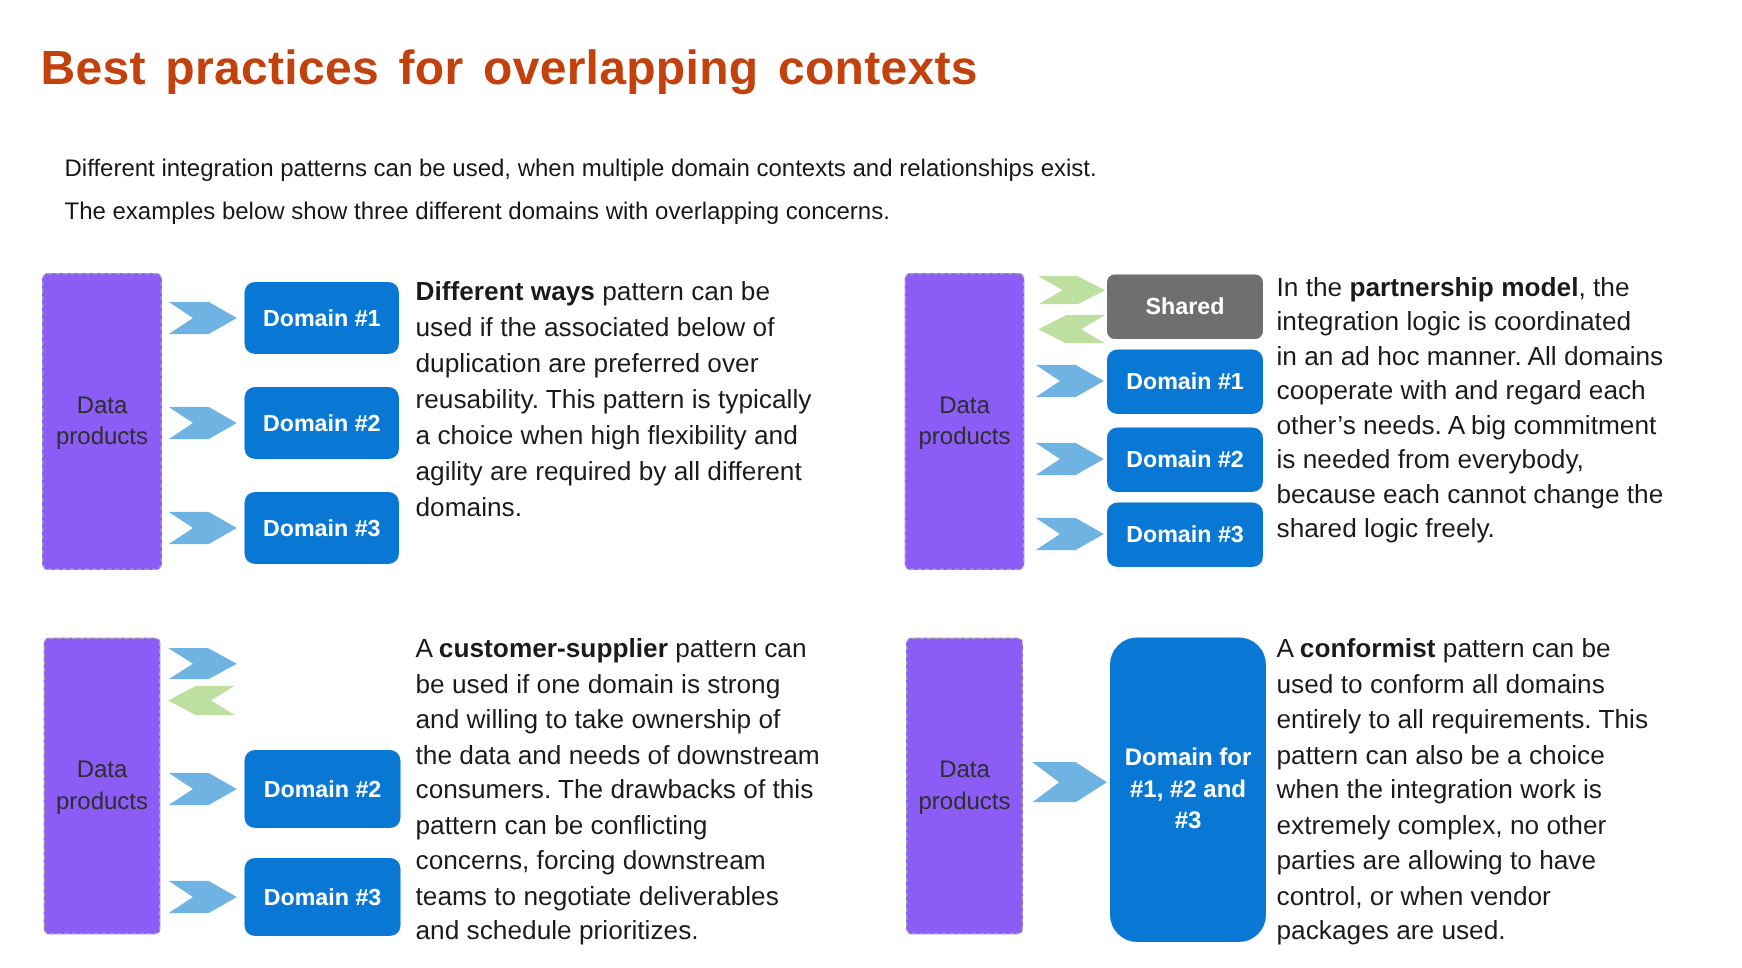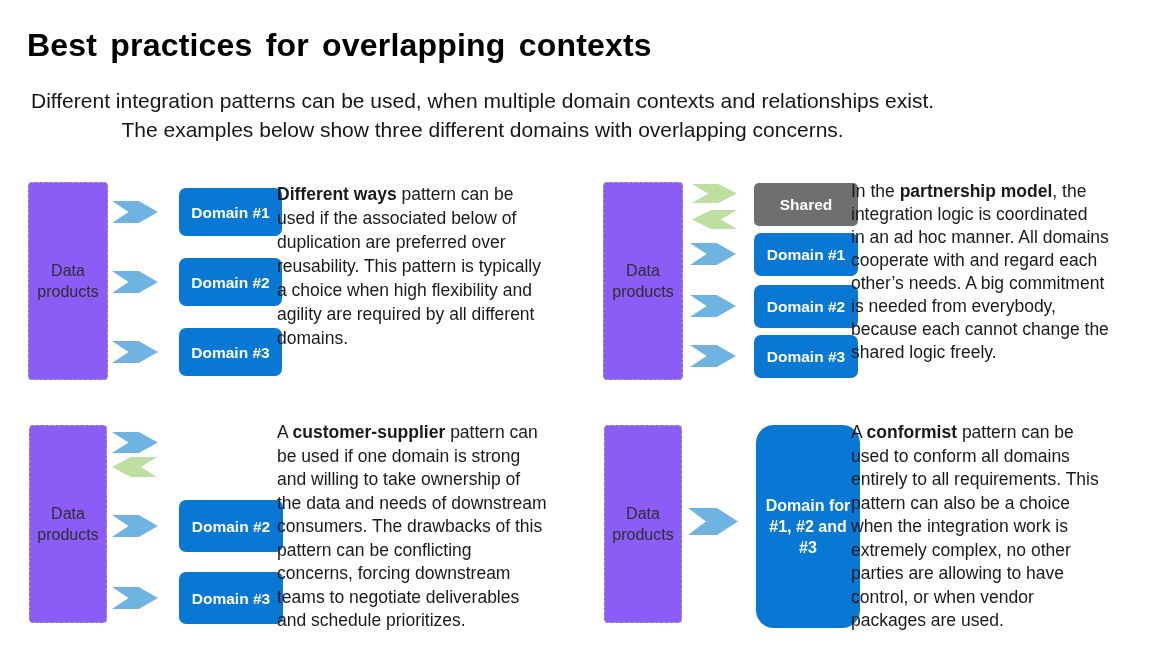--- a/index.html
+++ b/index.html
@@ -2,36 +2,36 @@
 <html><head>
 <meta charset="utf-8">
 <style>
   html,body{margin:0;padding:0;background:#fff;}
   .slide{
     position:relative;width:1161px;height:645px;background:#ffffff;
     font-family:"Liberation Sans",sans-serif;overflow:hidden;color:#1a1a1a;
   }
   .title{
     position:absolute;left:27px;top:6px;font-size:32px;font-weight:700;
-    color:#000000;word-spacing:4px;letter-spacing:0.2px;
+    color:#c2410c;word-spacing:4px;letter-spacing:0.2px;
   }
   .intro{
-    position:absolute;left:27px;top:82px;font-size:21px;line-height:29px;
-    color:#161616;white-space:pre-line;margin:4px;text-align:center;
+    position:absolute;left:27px;top:82px;font-size:16px;line-height:29px;
+    color:#161616;white-space:pre-line;margin:16px;
   }
   .quad{position:absolute;inset:0;}
   .data-box{
     position:absolute;background:#8b5cf6;border:1.5px dashed #a6a6a6;border-radius:4px;
     display:flex;align-items:center;justify-content:center;text-align:center;
     font-size:16px;line-height:21px;color:#2e2e2e;box-sizing:border-box;
   }
   .nbox{
     position:absolute;display:flex;align-items:center;justify-content:center;
     text-align:center;color:#ffffff;font-weight:700;border-radius:7px;
-    font-size:15.5px;line-height:19px;white-space:pre-line;box-sizing:border-box;margin-left:16px;
+    font-size:15.5px;line-height:19px;white-space:pre-line;box-sizing:border-box;
   }
   .nbox.blue{background:#0878d4;}
   .nbox.gray{background:#6f6f6f;}
   .nbox.big{border-radius:18px;font-size:16px;line-height:21px;}
   .chev{
     position:absolute;
     clip-path:polygon(0% 0%,58% 0%,100% 50%,58% 100%,0% 100%,36% 50%);
   }
   .chev.blue{background:#6fb3e3;}
   .chev.green{background:#bddfa0;}

